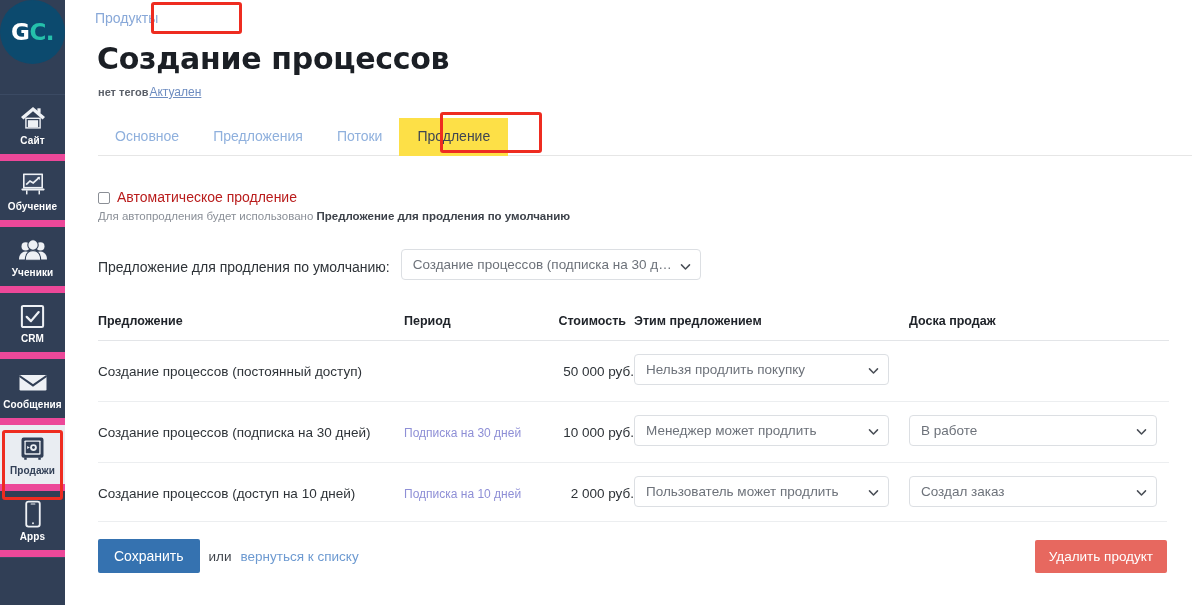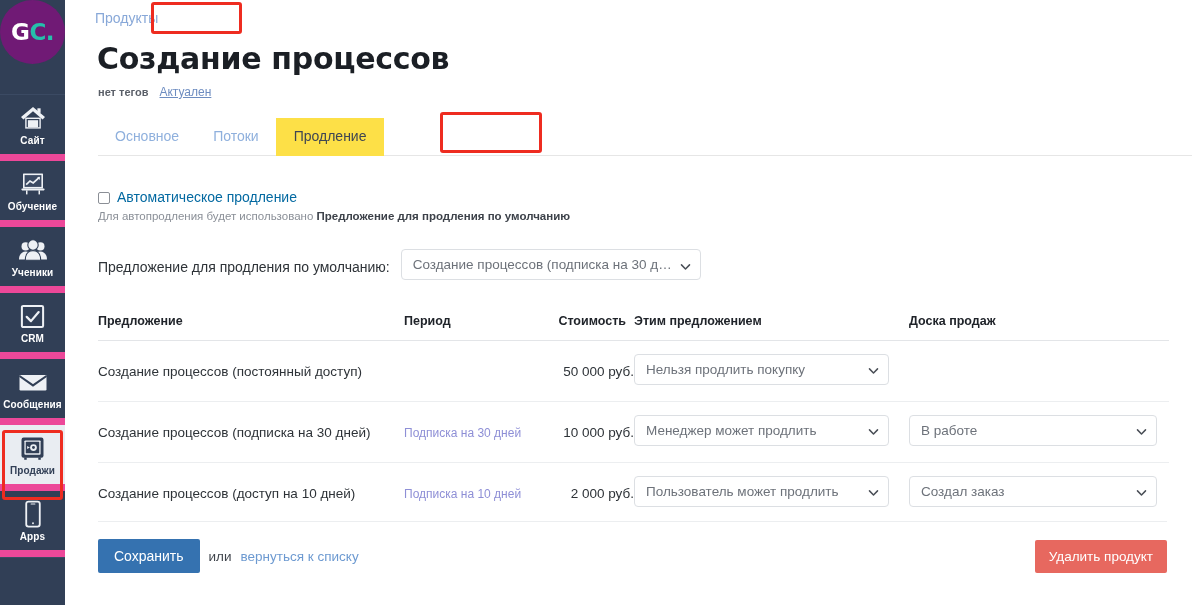--- a/index.html
+++ b/index.html
@@ -40,21 +40,21 @@
     display: flex;
     align-items: flex-start;
     justify-content: center;
     padding-top: 2px;
     border-bottom: 1px solid #3b4a63;
   }
   .logo-circle {
     width: 84px;
     height: 64px;
     border-radius: 50%;
-    background: #701a75;
+    background: #0c4a6e;
     display: flex;
     align-items: center;
     justify-content: center;
     margin-top: -2px;
   }
   .logo-text {
     font-size: 23px;
     font-weight: bold;
     letter-spacing: -0.5px;
     font-family: "DejaVu Sans", sans-serif;
@@ -135,21 +135,21 @@
     font-weight: bold;
     color: #1b1f25;
     letter-spacing: -0.3px;
     font-family: "DejaVu Sans", sans-serif;
   }
 
   .meta-row {
     margin: 9px 0 0 33px;
     display: flex;
     align-items: center;
-    gap: 11px;
+    gap: 1px;
     font-size: 11.5px;
   }
   .meta-notags {
     color: #5a5f68;
     font-weight: bold;
     font-size: 11px;
   }
   .meta-status {
     color: #6d8cc0;
     text-decoration: underline;
@@ -203,21 +203,21 @@
     height: 12px;
     border: 1px solid #8b8f96;
     border-radius: 2px;
     background: #fff;
     margin-top: 3px;
     cursor: pointer;
     flex: 0 0 auto;
   }
   .checkbox-label {
     font-size: 14px;
-    color: #0369a1;
+    color: #b91c1c;
     line-height: 17px;
   }
 
   .hint-row {
     margin-top: 3px;
     font-size: 11.5px;
     color: #8a8f97;
     line-height: 15px;
   }
   .hint-row b { color: #3d424a; font-weight: bold; }
@@ -467,20 +467,21 @@
 
     <h1 class="page-title">Создание процессов</h1>
 
     <div class="meta-row">
       <span class="meta-notags">нет тегов</span>
       <a class="meta-status">Актуален</a>
     </div>
 
     <div class="tabs">
       <div class="tab">Основное</div>
+      <div class="tab">Предложения</div>
       <div class="tab">Потоки</div>
       <div class="tab active">Продление</div>
     </div>
 
     <div class="form-area">
 
       <div class="checkbox-row">
         <span class="cb"></span>
         <span class="checkbox-label">Автоматическое продление</span>
       </div>

